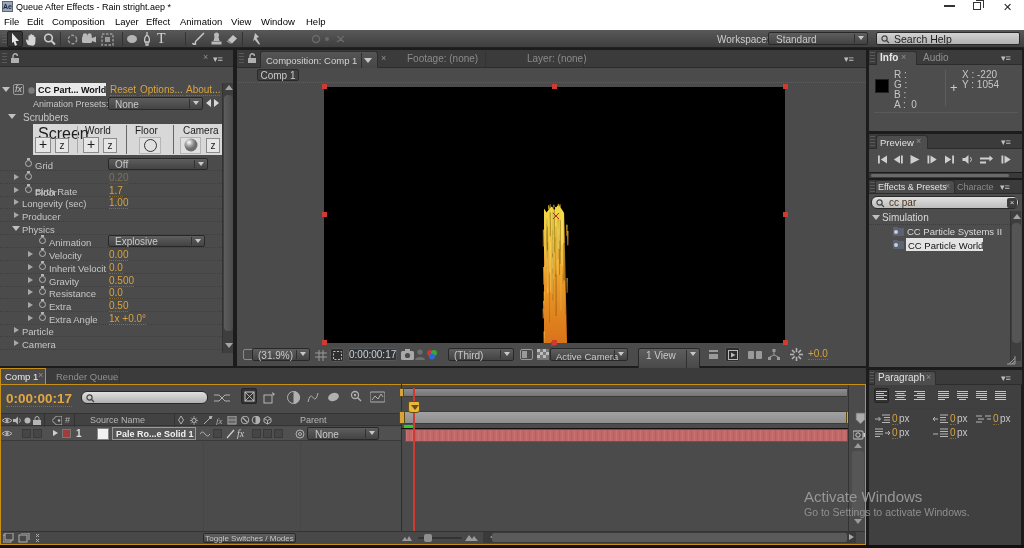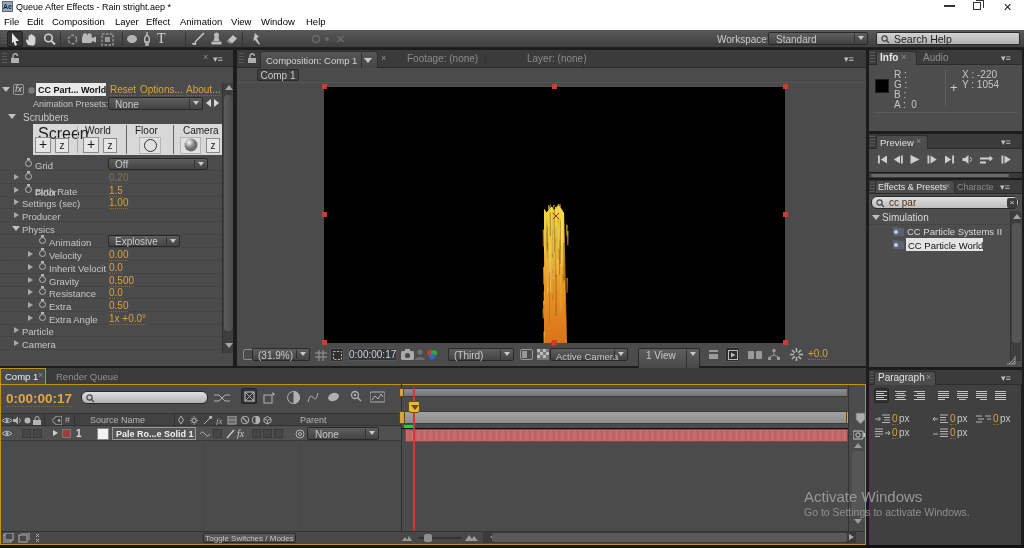--- a/index.html
+++ b/index.html
@@ -220,39 +220,39 @@
       <div class="a" style="left:0;top:121px;width:222px;height:13px;border-bottom:1px dotted #3e3e3e;">
         <span class="tr" style="position:absolute;left:14px;top:3px;"></span>
         <span class="sw" style="left:25px;top:2px;"></span>
         <span class="a lb" style="left:35px;top:16px;font-size:9.5px;">Floor</span>
         <span class="a dimov" style="left:109px;top:1px;">0.20</span>
       </div>
       <div class="a" style="left:0;top:134px;width:222px;height:13px;border-bottom:1px dotted #3e3e3e;">
         <span class="tr" style="position:absolute;left:14px;top:3px;"></span>
         <span class="sw" style="left:25px;top:2px;"></span>
         <span class="a lb" style="left:35px;top:1.5px;font-size:9.5px;">Birth Rate</span>
-        <span class="a ov" style="left:109px;top:1px;">1.5</span>
+        <span class="a ov" style="left:109px;top:1px;">1.7</span>
       </div>
       <div class="a" style="left:0;top:146px;width:222px;height:13px;border-bottom:1px dotted #3e3e3e;">
         <span class="tr" style="position:absolute;left:14px;top:3px;"></span>
-        <span class="a lb" style="left:22px;top:1.5px;font-size:9.5px;">Settings (sec)</span>
+        <span class="a lb" style="left:22px;top:1.5px;font-size:9.5px;">Longevity (sec)</span>
         <span class="a ov" style="left:109px;top:1px;">1.00</span>
       </div>
       <div class="a" style="left:0;top:159px;width:222px;height:13px;border-bottom:1px dotted #3e3e3e;">
         <span class="tr" style="position:absolute;left:14px;top:3px;"></span>
         <span class="a lb" style="left:22px;top:1.5px;font-size:9.5px;">Producer</span>
       </div>
       <div class="a" style="left:0;top:172px;width:222px;height:13px;border-bottom:1px dotted #3e3e3e;">
         <span class="td" style="position:absolute;left:12px;top:4px;"></span>
         <span class="a lb" style="left:22px;top:1.5px;font-size:9.5px;">Physics</span>
       </div>
       <div class="a" style="left:0;top:185px;width:222px;height:13px;border-bottom:1px dotted #3e3e3e;">
         <span class="sw" style="left:39px;top:2px;"></span>
         <span class="a lb" style="left:49px;top:1.5px;font-size:9.5px;">Animation</span>
-        <div class="a dd" style="left:108px;top:0px;width:72px;height:12px;padding-left:27px;">
+        <div class="a dd" style="left:108px;top:0px;width:97px;height:12px;padding-left:27px;">
           <span style="position:absolute;left:6px;top:0px;">Explosive</span>
           <span class="sep"></span>
           <span class="ar" style="right:3px;top:2.5px;"></span>
         </div>
       </div>
       <div class="a" style="left:0;top:198px;width:222px;height:13px;border-bottom:1px dotted #3e3e3e;">
         <span class="tr" style="position:absolute;left:28px;top:3px;"></span>
         <span class="sw" style="left:39px;top:2px;"></span>
         <span class="a lb" style="left:49px;top:1.5px;font-size:9.5px;">Velocity</span>
         <span class="a ov" style="left:109px;top:1px;">0.00</span>

